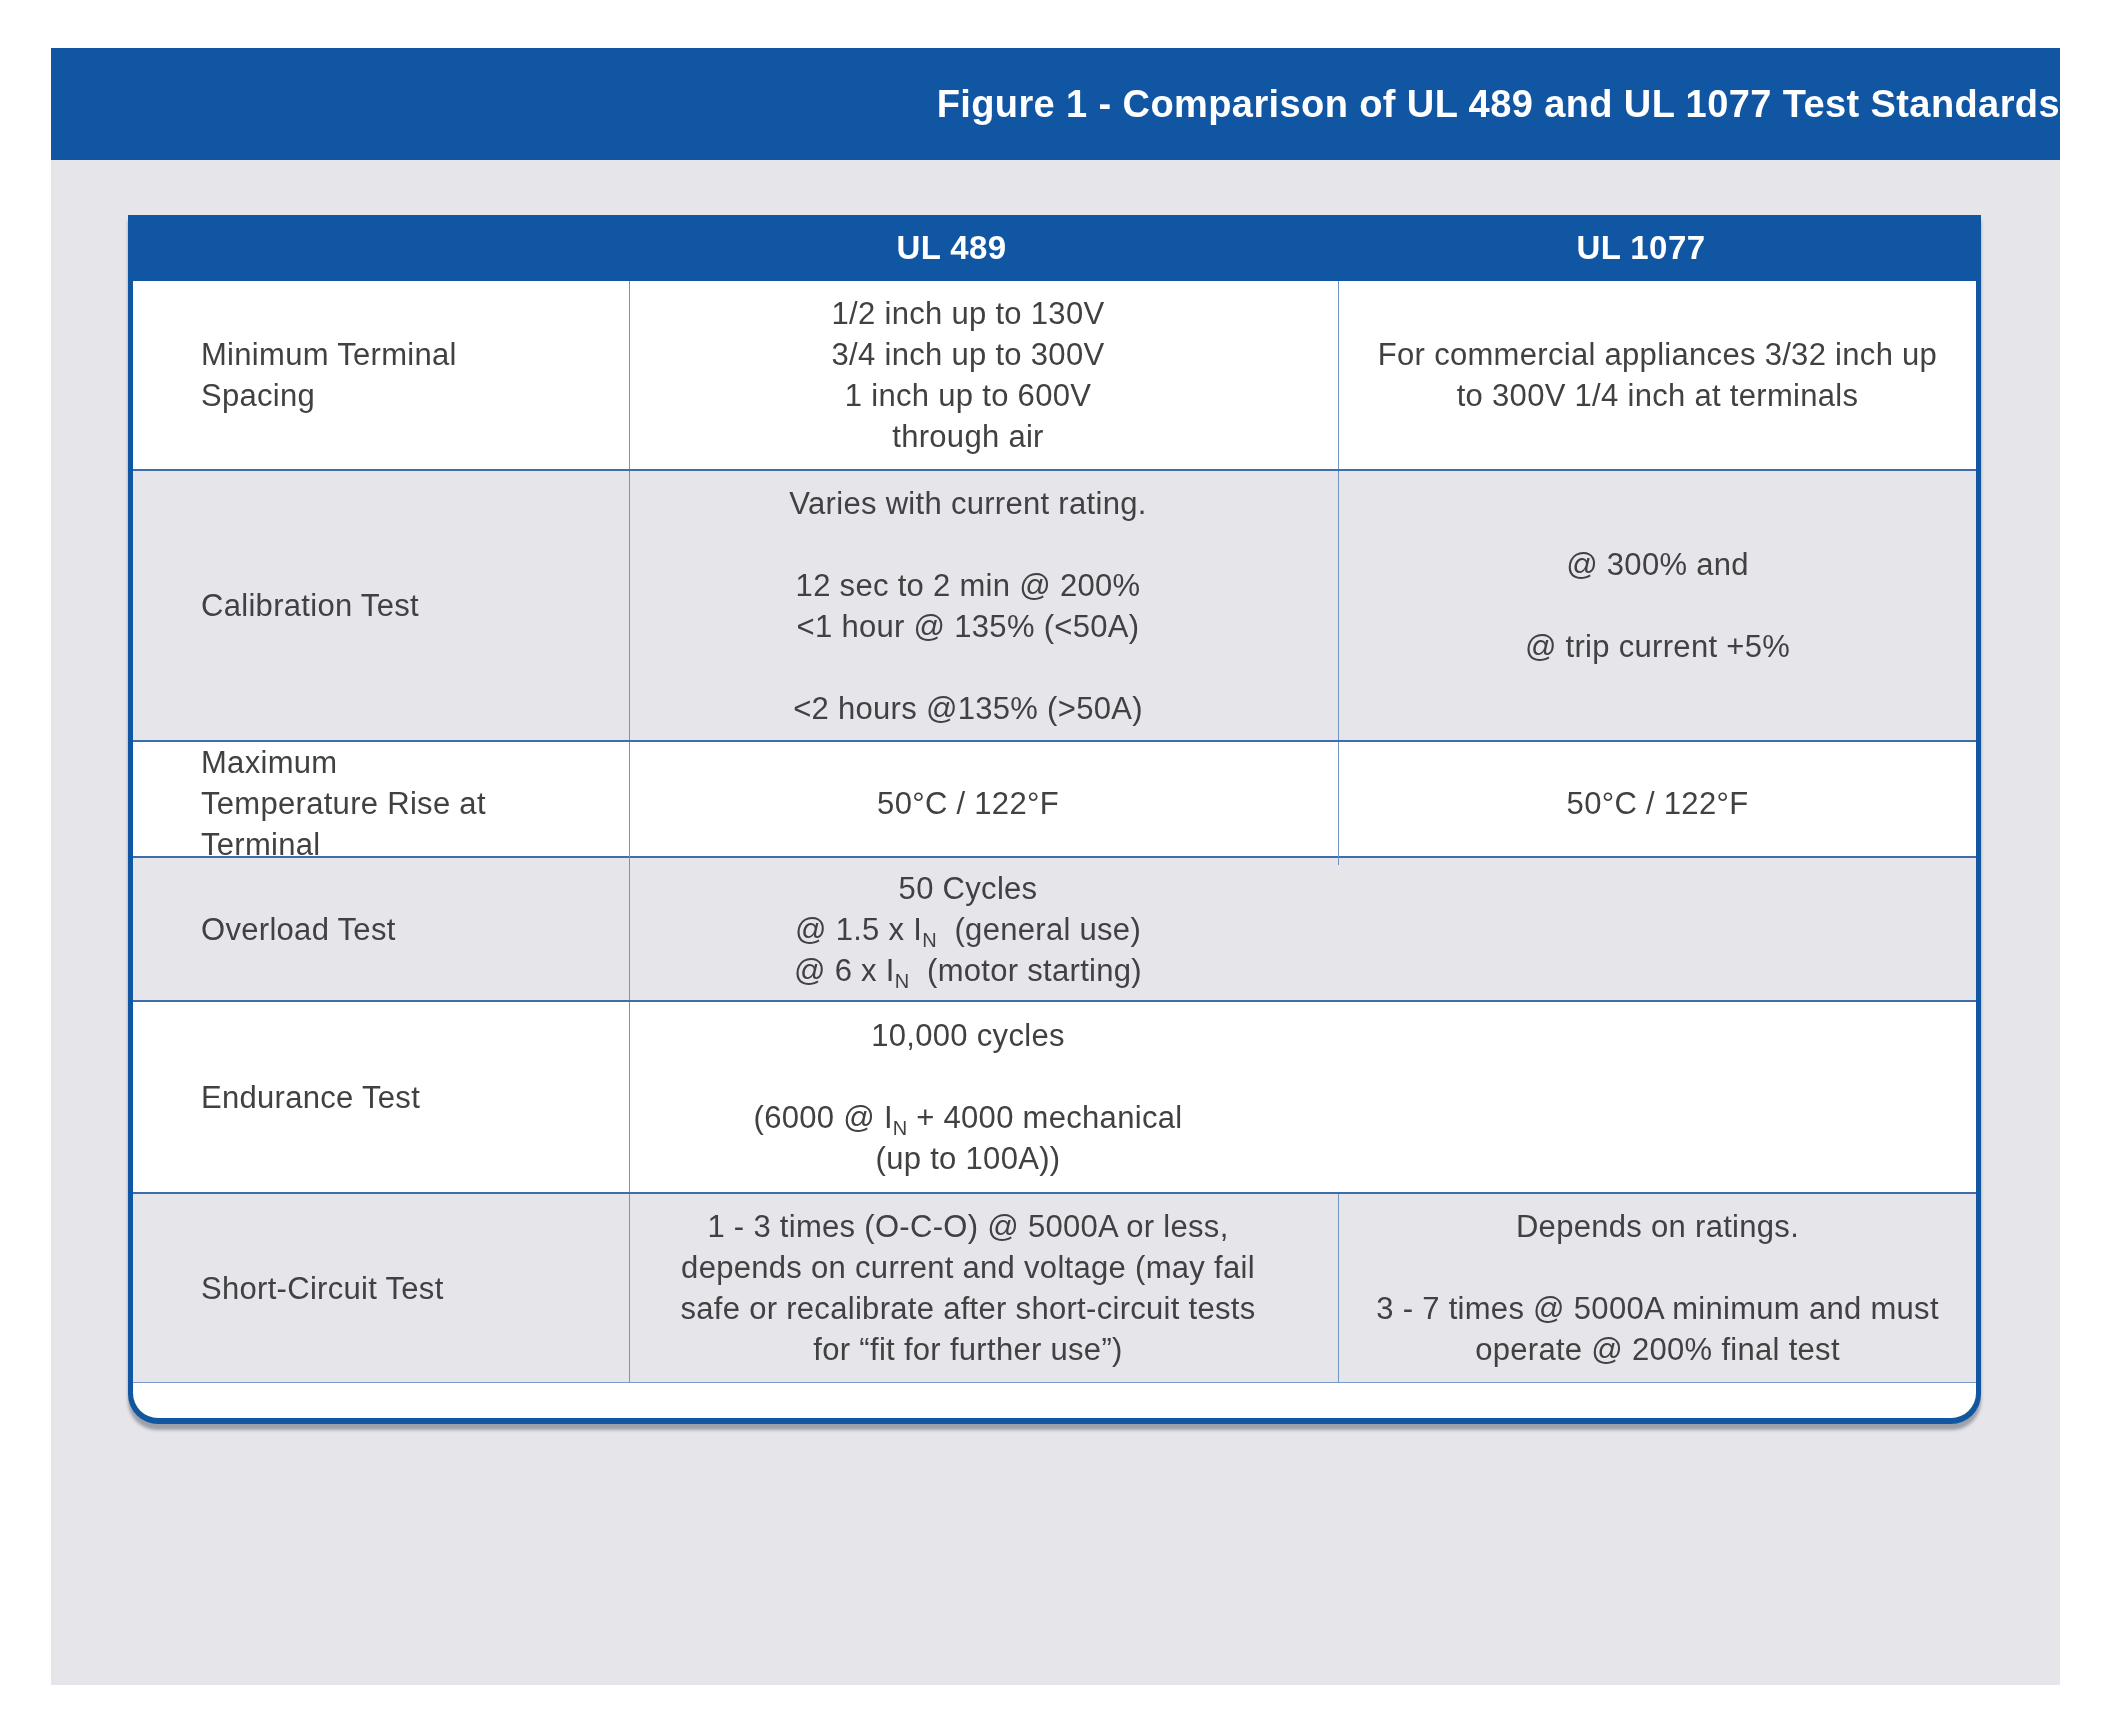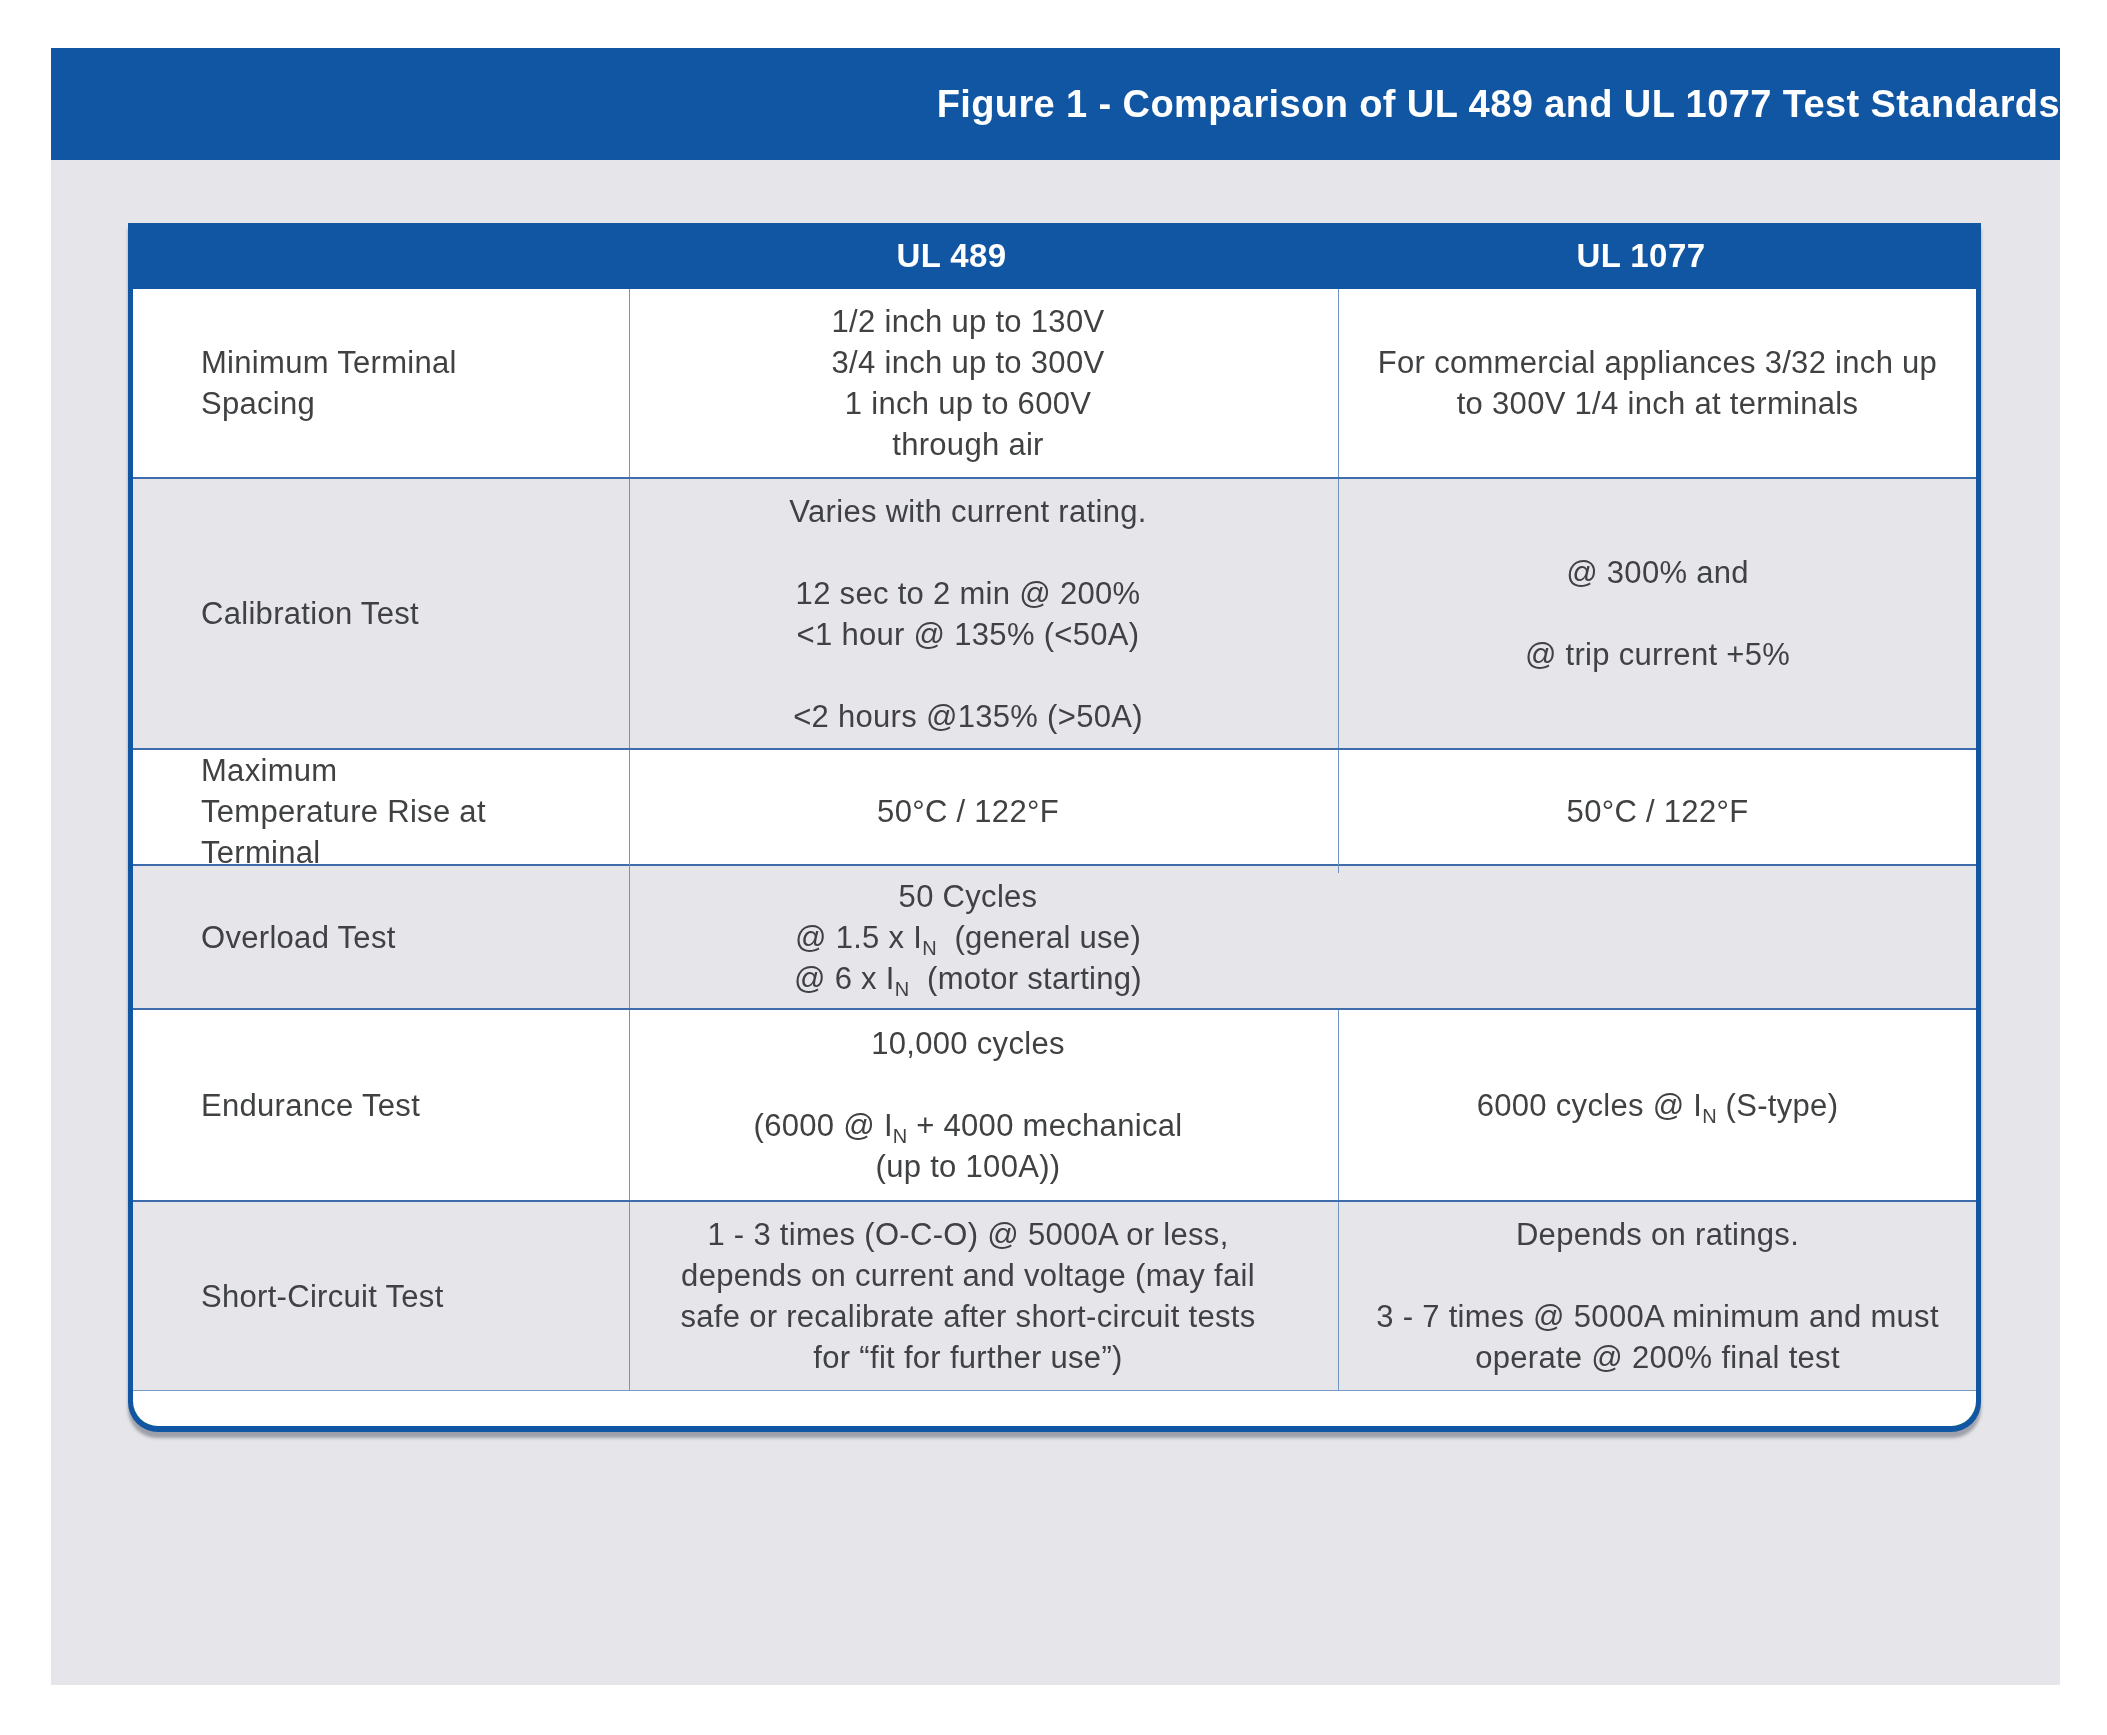--- a/index.html
+++ b/index.html
@@ -17,21 +17,21 @@
   }
   .titlebar{
     position:absolute;left:0;top:0;width:100%;height:112px;
     background:#1156a3;
     display:flex;align-items:center;justify-content:flex-end;
   }
   .titlebar .title{
     color:#ffffff;font-size:38px;font-weight:bold;letter-spacing:0.4px;
   }
   .tbl{
-    position:absolute;left:77px;top:175px;width:1853px;
+    position:absolute;left:77px;top:167px;width:1853px;
     box-sizing:border-box;
     border-left:5px solid #1156a3;
     border-right:5px solid #1156a3;
     border-bottom:6.6px solid #1156a3;
     border-radius:0 0 30px 30px;
     background:#15803d;
     box-shadow:0 5.8px 3.3px -0.8px rgba(96,102,116,0.55);
   }
   .hdr{
     display:grid;grid-template-columns:464px 709px 1fr;
@@ -143,23 +143,20 @@
       </div>
 
       <div class="row white r5">
         <div class="cell label">Endurance Test</div>
         <div class="cell c2">
             <div class="line">10,000 cycles</div>
             <div class="line">&nbsp;</div>
             <div class="line">(6000 @ I<sub>N</sub> + 4000 mechanical</div>
             <div class="line">(up to 100A))</div>
           </div>
-        <div class="cell c3">
-            <div class="line">6000 cycles @ I<sub>N</sub> (S-type)</div>
-          </div>
       </div>
 
       <div class="row gray r6">
         <div class="cell label">Short-Circuit Test</div>
         <div class="cell c2">
             <div class="line">1 - 3 times (O-C-O) @ 5000A or less,</div>
             <div class="line">depends on current and voltage (may fail</div>
             <div class="line">safe or recalibrate after short-circuit tests</div>
             <div class="line">for “fit for further use”)</div>
           </div>

